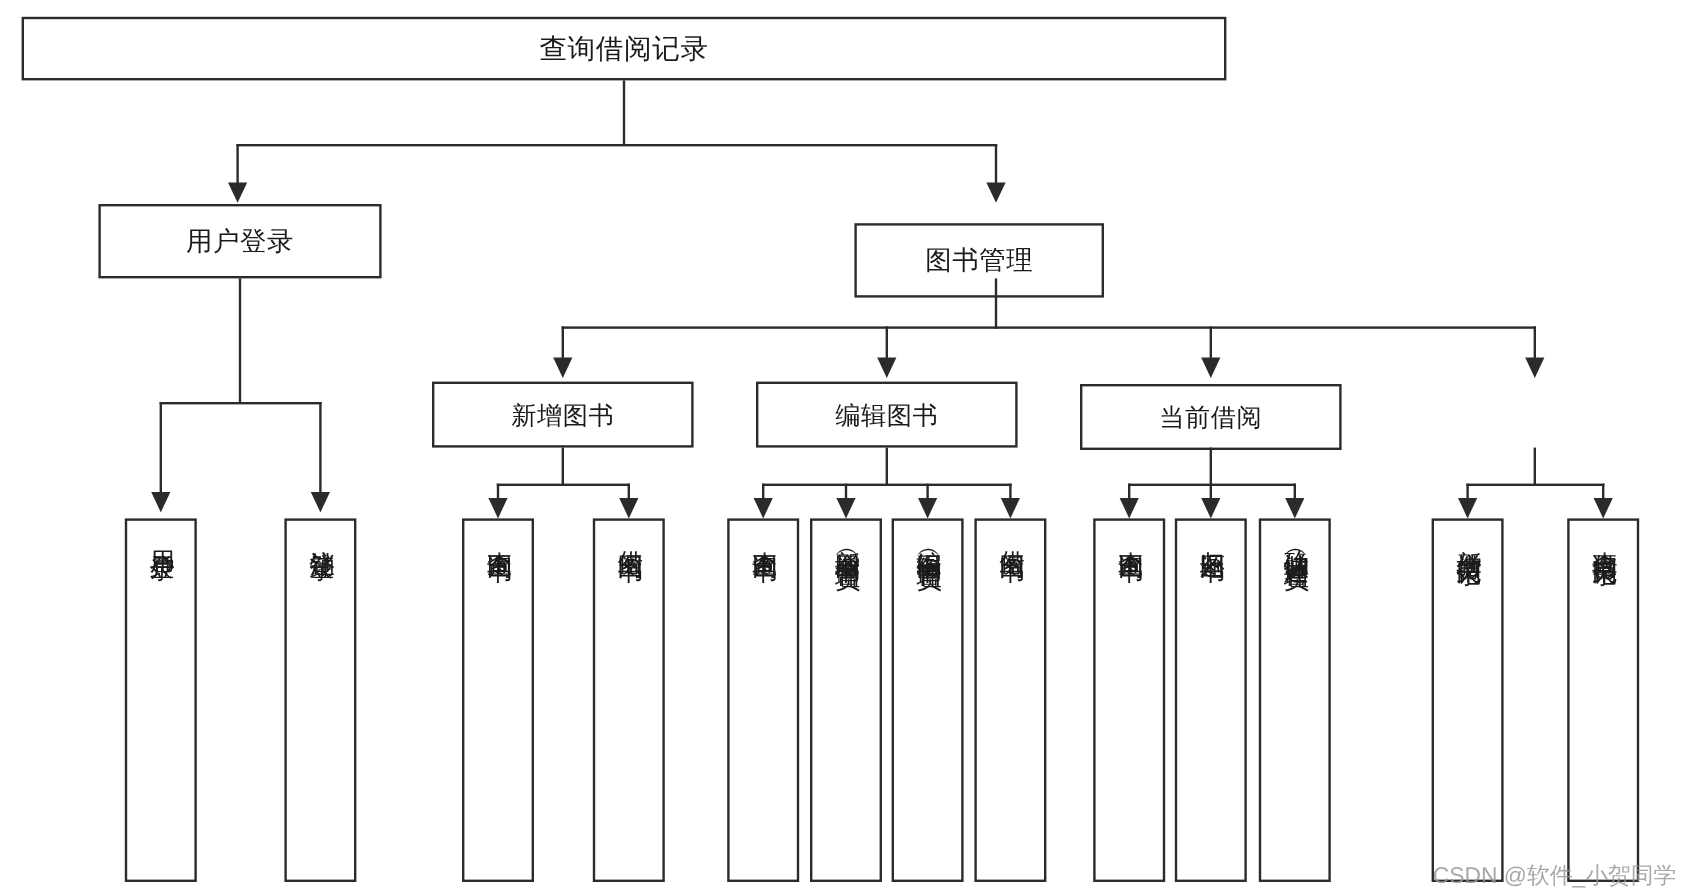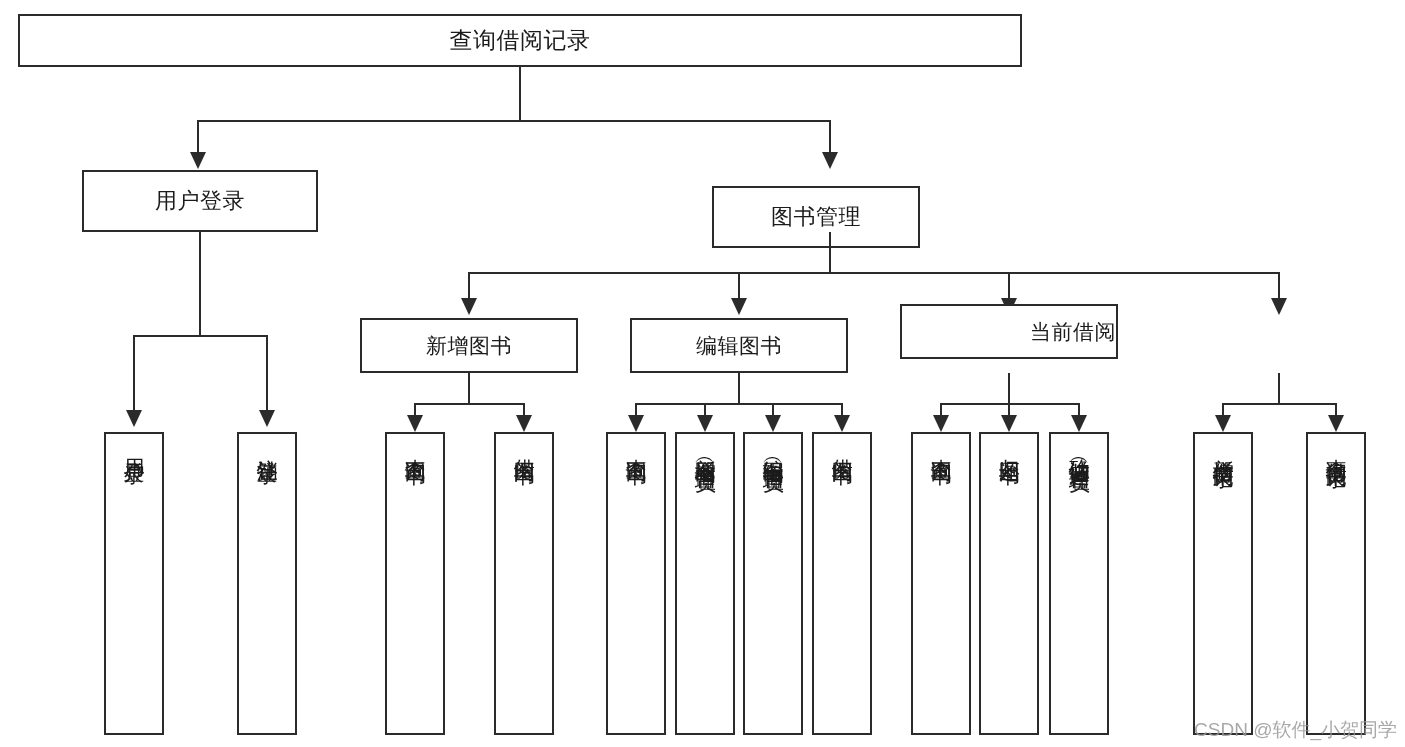--- a/index.html
+++ b/index.html
@@ -125,21 +125,21 @@
   <div class="arrow" style="left:1001px; top:298px;"></div>
   <div class="conn vline" style="left:1278px; top:272px; width:2.2px; height:27px;"></div>
   <div class="arrow" style="left:1271px; top:298px;"></div>
 
   <div class="node level3" style="left:360px; top:318px; width:218px; height:55px;">
     <span>新增图书</span>
   </div>
   <div class="node level3" style="left:630px; top:318px; width:218px; height:55px;">
     <span>编辑图书</span>
   </div>
-  <div class="node level3" style="left:900px; top:304px; width:218px; height:55px;justify-content:flex-end;">
+  <div class="node level3" style="left:900px; top:320px; width:218px; height:55px;">
     <span>当前借阅</span>
   </div>
 
   <div class="conn vline" style="left:468px; top:373px; width:2.2px; height:32px;"></div>
   <div class="conn hline" style="left:414px; top:403px; width:111px; height:2.2px;"></div>
   <div class="conn vline" style="left:414px; top:403px; width:2.2px; height:13px;"></div>
   <div class="arrow" style="left:407px; top:415px;"></div>
   <div class="conn vline" style="left:523px; top:403px; width:2.2px; height:13px;"></div>
   <div class="arrow" style="left:516px; top:415px;"></div>
 

